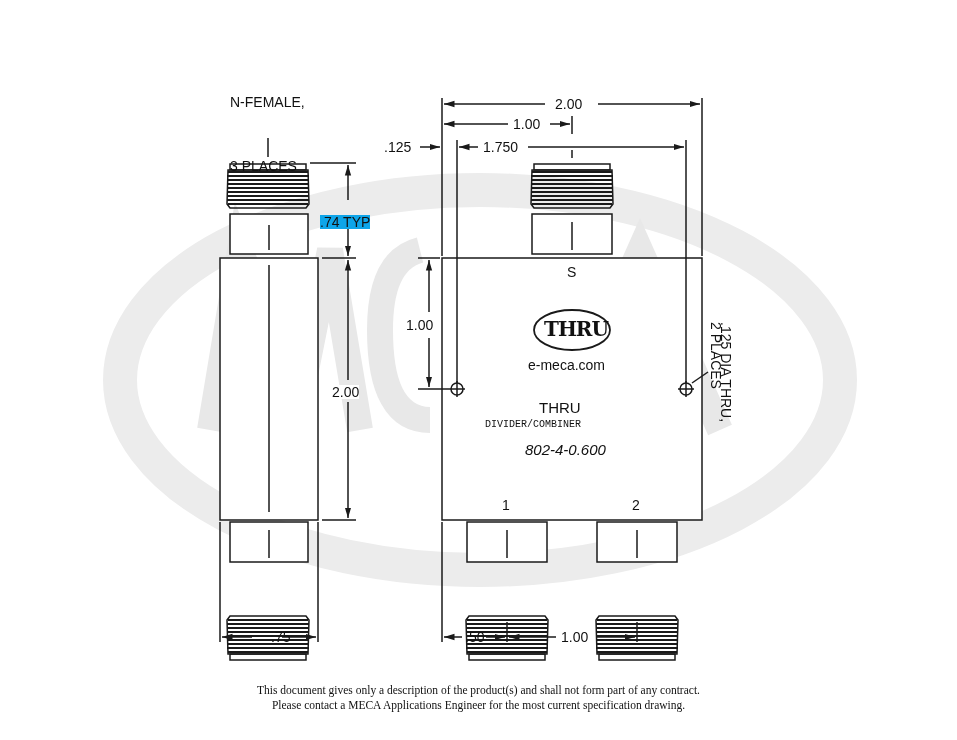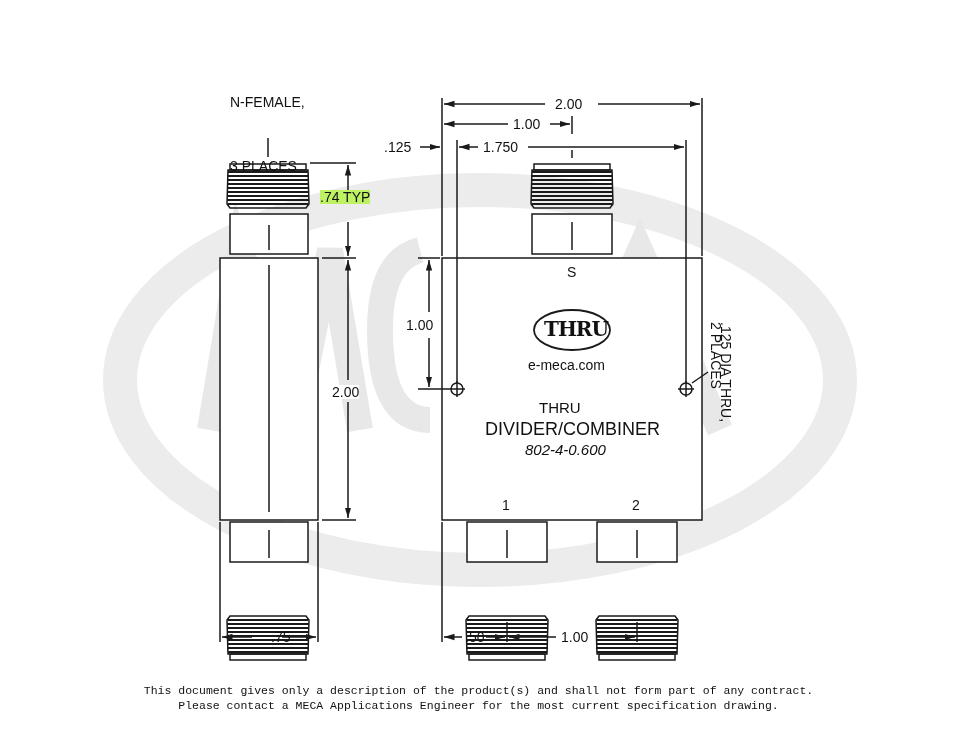--- a/index.html
+++ b/index.html
@@ -1,19 +1,19 @@
 <!DOCTYPE html>
 <html><head>
 <meta charset="utf-8">
 <style>
   html, body { margin:0; padding:0; background:#ffffff; }
   body { width:957px; height:740px; position:relative; overflow:hidden; font-family:"Liberation Sans", sans-serif; }
   #drawing { position:absolute; left:0; top:0; width:957px; height:740px; }
   .lbl { position:absolute; font-family:"Liberation Sans", sans-serif; font-size:14px; color:#111; white-space:nowrap; line-height:1; }
-  .disclaimer { position:absolute; left:0; width:957px; text-align:center; font-family:Liberation Mono, monospace; font-size:11.5px; color:#111; line-height:15px; }
+  .disclaimer { position:absolute; left:0; width:957px; text-align:center; font-family:Liberation Serif, serif; font-size:11.5px; color:#111; line-height:15px; }
 </style>
 </head>
 <body>
 
 <svg id="drawing" width="957" height="740" viewBox="0 0 957 740" xmlns="http://www.w3.org/2000/svg">
   <defs>
     <marker id="arr" viewBox="0 0 10 10" refX="10" refY="5" markerWidth="7" markerHeight="7" orient="auto-start-reverse">
       <path d="M0,2 L10,5 L0,8 z" fill="#1a1a1a"></path>
     </marker>
     <g id="thread">
@@ -112,38 +112,38 @@
       <line x1="509" y1="637" x2="556" y2="637" marker-start="url(#arr)"></line>
       <line x1="596" y1="637" x2="635" y2="637" marker-end="url(#arr)"></line>
 
       <ellipse cx="572" cy="330" rx="38" ry="20" stroke-width="1.8"></ellipse>
     </g>
   </g>
 </svg>
 
 <div class="lbl" style="left:230px;top:95px;">N-FEMALE,</div>
 <div class="lbl" style="left:230px;top:115px;margin-top:44px;">3 PLACES</div>
-<div class="lbl" style="left:320px;top:190px;background:#bef264;">.74 TYP</div>
+<div class="lbl" style="left:320px;top:215px;background:#0ea5e9;">.74 TYP</div>
 <div class="lbl" style="left:332px;top:385px;background:#fff;">2.00</div>
 <div class="lbl" style="left:255px;top:630px;margin-left:16px;">.75</div>
 
 <div class="lbl" style="left:555px;top:97px;">2.00</div>
 <div class="lbl" style="left:513px;top:117px;">1.00</div>
 <div class="lbl" style="left:384px;top:140px;">.125</div>
 <div class="lbl" style="left:483px;top:140px;">1.750</div>
 <div class="lbl" style="left:406px;top:318px;">1.00</div>
 <div class="lbl" style="left:567px;top:265px;">S</div>
 <div class="lbl" style="left:502px;top:498px;">1</div>
 <div class="lbl" style="left:632px;top:498px;">2</div>
 <div class="lbl" style="left:465px;top:630px;">.50</div>
 <div class="lbl" style="left:561px;top:630px;">1.00</div>
 
 <div class="lbl" style="left:544px;top:319px;font-family:'DejaVu Serif',serif;font-weight:bold;font-size:20px;letter-spacing:-1px;">THRU</div>
 <div class="lbl" style="left:528px;top:358px;">e-meca.com</div>
 <div class="lbl" style="left:539px;top:400px;font-size:15px;">THRU</div>
-<div class="lbl" style="left:485px;top:420px;font-size:18px;">DIVIDER/COMBINER</div>
+<div class="lbl" style="left:485px;top:420px;font-size:10px;font-family:Liberation Mono, monospace;">DIVIDER/COMBINER</div>
 <div class="lbl" style="left:525px;top:442px;font-size:15px;font-style:italic;">802-4-0.600</div>
 
 <div class="lbl" style="left:733px;top:322px;transform-origin:0 0;transform:rotate(90deg);">.125 DIA THRU,</div>
 <div class="lbl" style="left:723px;top:322px;transform-origin:0 0;transform:rotate(90deg);">2 PLACES</div>
 
 <div class="disclaimer" style="top:683px;">This document gives only a description of the product(s) and shall not form part of any contract.</div>
 <div class="disclaimer" style="top:698px;">Please contact a MECA Applications Engineer for the most current specification drawing.</div>
 
 </body></html>

